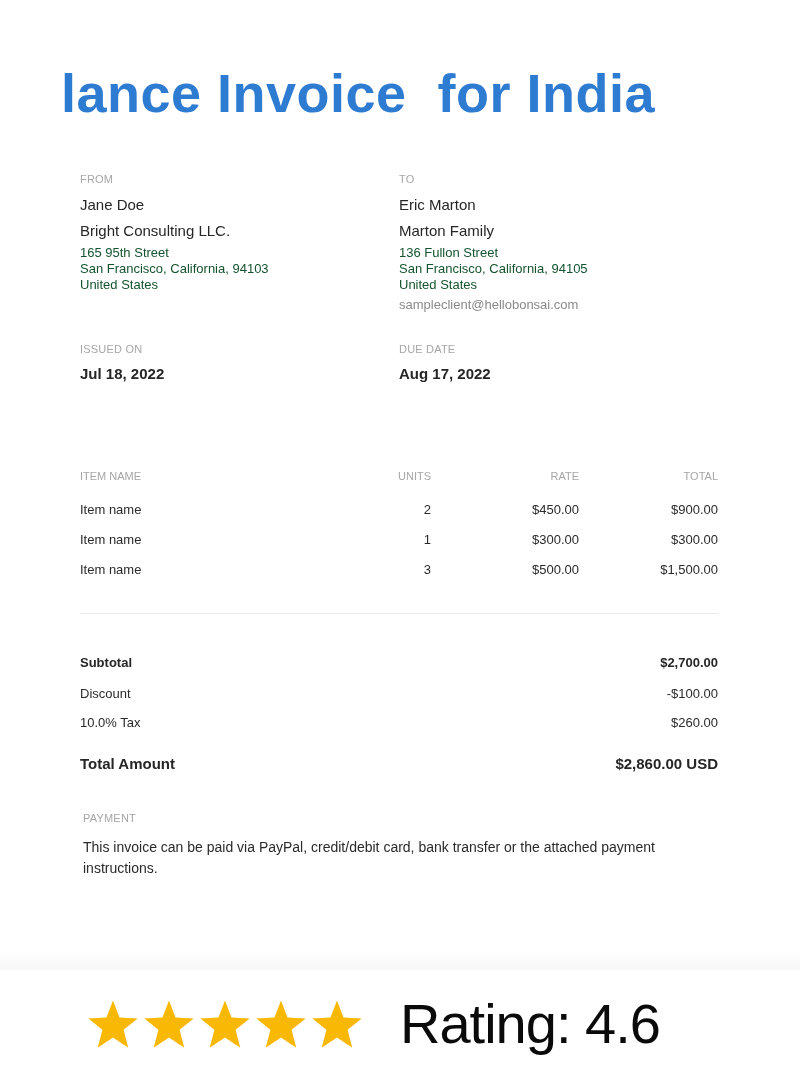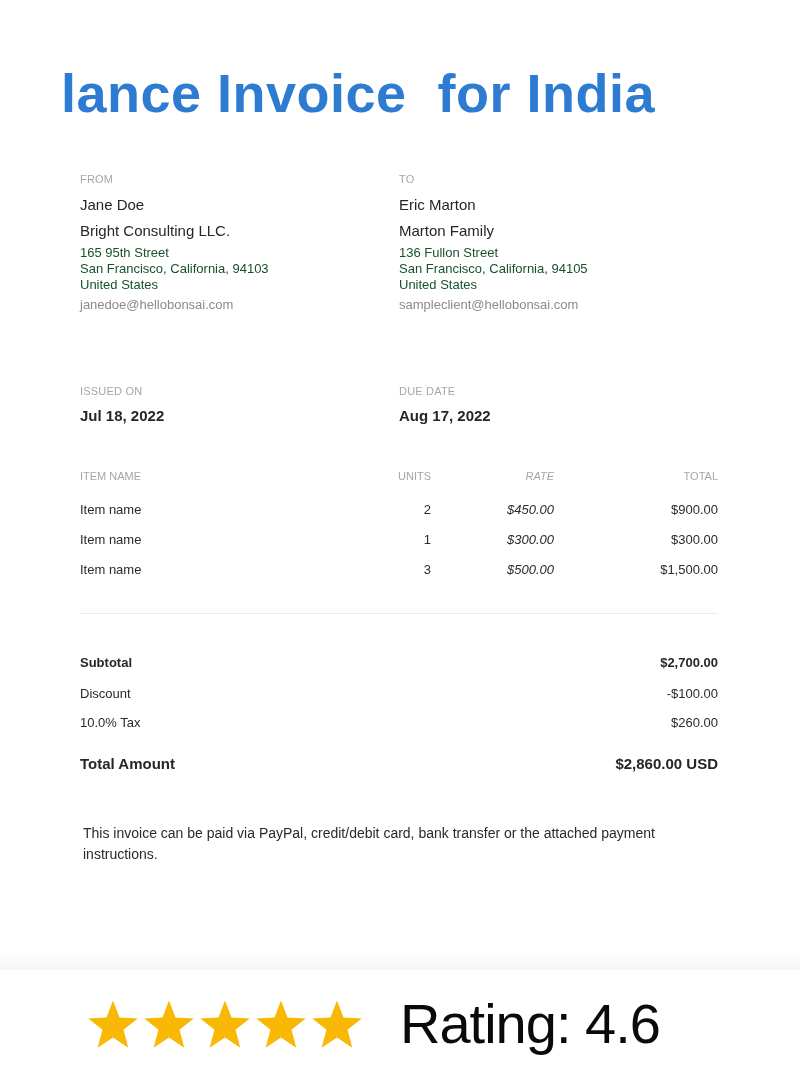--- a/index.html
+++ b/index.html
@@ -22,34 +22,34 @@
     .col { position: absolute; }
     .col-from { left: 80px; top: 172px; width: 300px; }
     .col-to { left: 399px; top: 172px; width: 300px; }
     .col .label { height: 14px; line-height: 14px; }
     .col .name1 { margin-top: 10px; line-height: 18px; }
     .col .name2 { margin-top: 8px; line-height: 18px; }
     .col .addr { margin-top: 5px; }
     .col .email { margin-top: 4px; line-height: 16px; }
 
     .date-block { position: absolute; top: 342px; }
-    .date-block .label { height: 14px; line-height: 14px; margin-top: 42px; }
+    .date-block .label { height: 14px; line-height: 14px; }
     .date-block .date { margin-top: 9px; font-size: 15px; color: #262626; line-height: 18px; font-weight: bold; }
     .issued { left: 80px; }
     .due { left: 399px; }
 
     .items { position: absolute; left: 80px; top: 469px; width: 638px; }
     .items .row { position: relative; height: 30px; font-size: 13px; color: #2a2a2a; }
     .items .head { height: 26px; }
     .items .head .cell { color: #a6a6a6; font-size: 11px; text-transform: uppercase; }
     .items .body-row:first-of-type { margin-top: 8px; }
     .cell { position: absolute; top: 0; line-height: 14px; }
     .c-name { left: 0; }
     .c-units { right: 287px; text-align: right; }
-    .c-rate { right: 164px; text-align: right; font-style: italic; }
+    .c-rate { right: 139px; text-align: right; }
     .c-total { right: 0; text-align: right; }
 
     .divider { position: absolute; left: 80px; top: 613px; width: 638px; height: 1px; background: #ececec; }
 
     .summary { position: absolute; left: 80px; width: 638px; font-size: 13px; }
     .summary .s-label { position: absolute; left: 0; }
     .summary .s-value { position: absolute; right: 0; text-align: right; }
     .subtotal { top: 655px; font-weight: bold; color: #262626; }
     .discount { top: 686px; color: #2a2a2a; }
     .tax { top: 715px; color: #2a2a2a; }
@@ -79,21 +79,20 @@
 
 <div class="col col-from">
   <div class="label">FROM</div>
   <div class="name name1">Jane Doe</div>
   <div class="name name2">Bright Consulting LLC.</div>
   <div class="addr">
     <div>165 95th Street</div>
     <div>San Francisco, California, 94103</div>
     <div>United States</div>
   </div>
-  <div class="email">janedoe@hellobonsai.com</div>
 </div>
 
 <div class="col col-to">
   <div class="label">TO</div>
   <div class="name name1">Eric Marton</div>
   <div class="name name2">Marton Family</div>
   <div class="addr">
     <div>136 Fullon Street</div>
     <div>San Francisco, California, 94105</div>
     <div>United States</div>
@@ -151,20 +150,21 @@
 <div class="summary tax">
   <span class="s-label">10.0% Tax</span>
   <span class="s-value">$260.00</span>
 </div>
 <div class="summary total">
   <span class="s-label">Total Amount</span>
   <span class="s-value">$2,860.00 USD</span>
 </div>
 
 <div class="payment">
+  <div class="label">PAYMENT</div>
   <div class="text">This invoice can be paid via PayPal, credit/debit card, bank transfer or the attached payment instructions.</div>
 </div>
 
 <div class="shadow-band"></div>
 <div class="footer"></div>
 
 <div class="stars">
   <span class="star">
     <svg viewBox="0 0 24 24">
         <path fill="#f9b804" d="M12 1.5l2.9 7.6 8.1.4-6.3 5.1 2.1 7.9L12 18l-6.8 4.5 2.1-7.9L1 9.5l8.1-.4z"></path>

